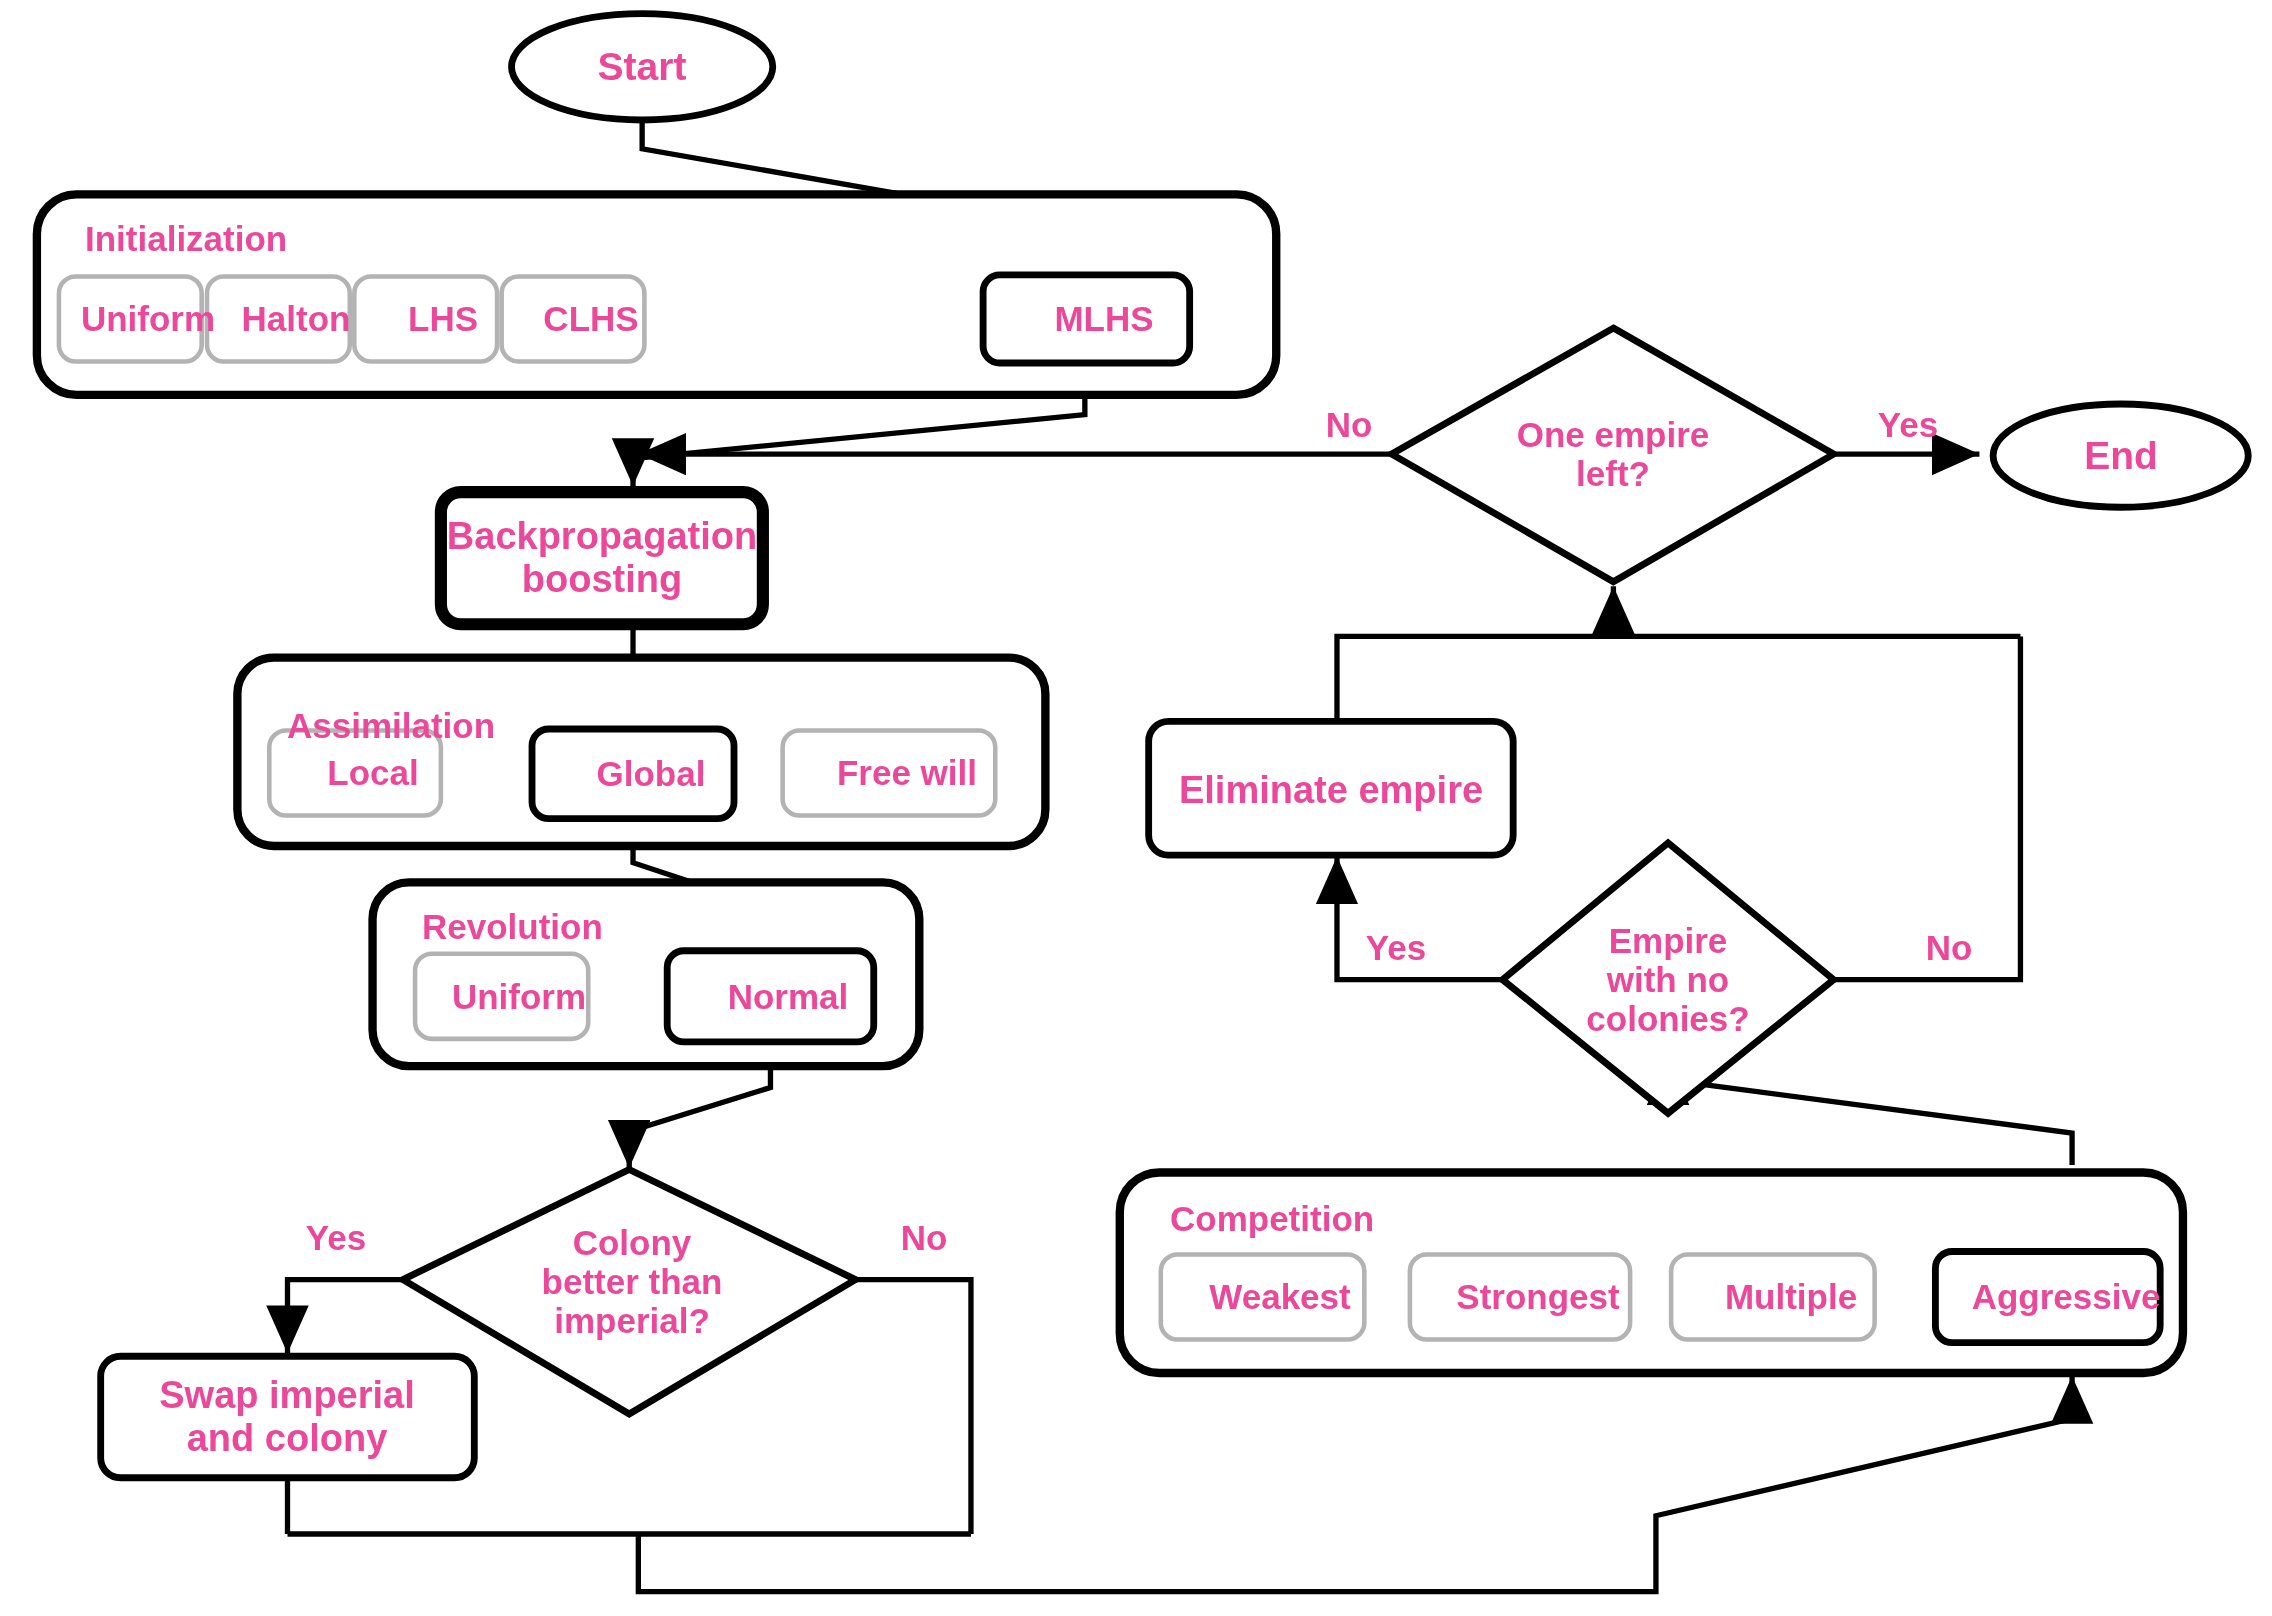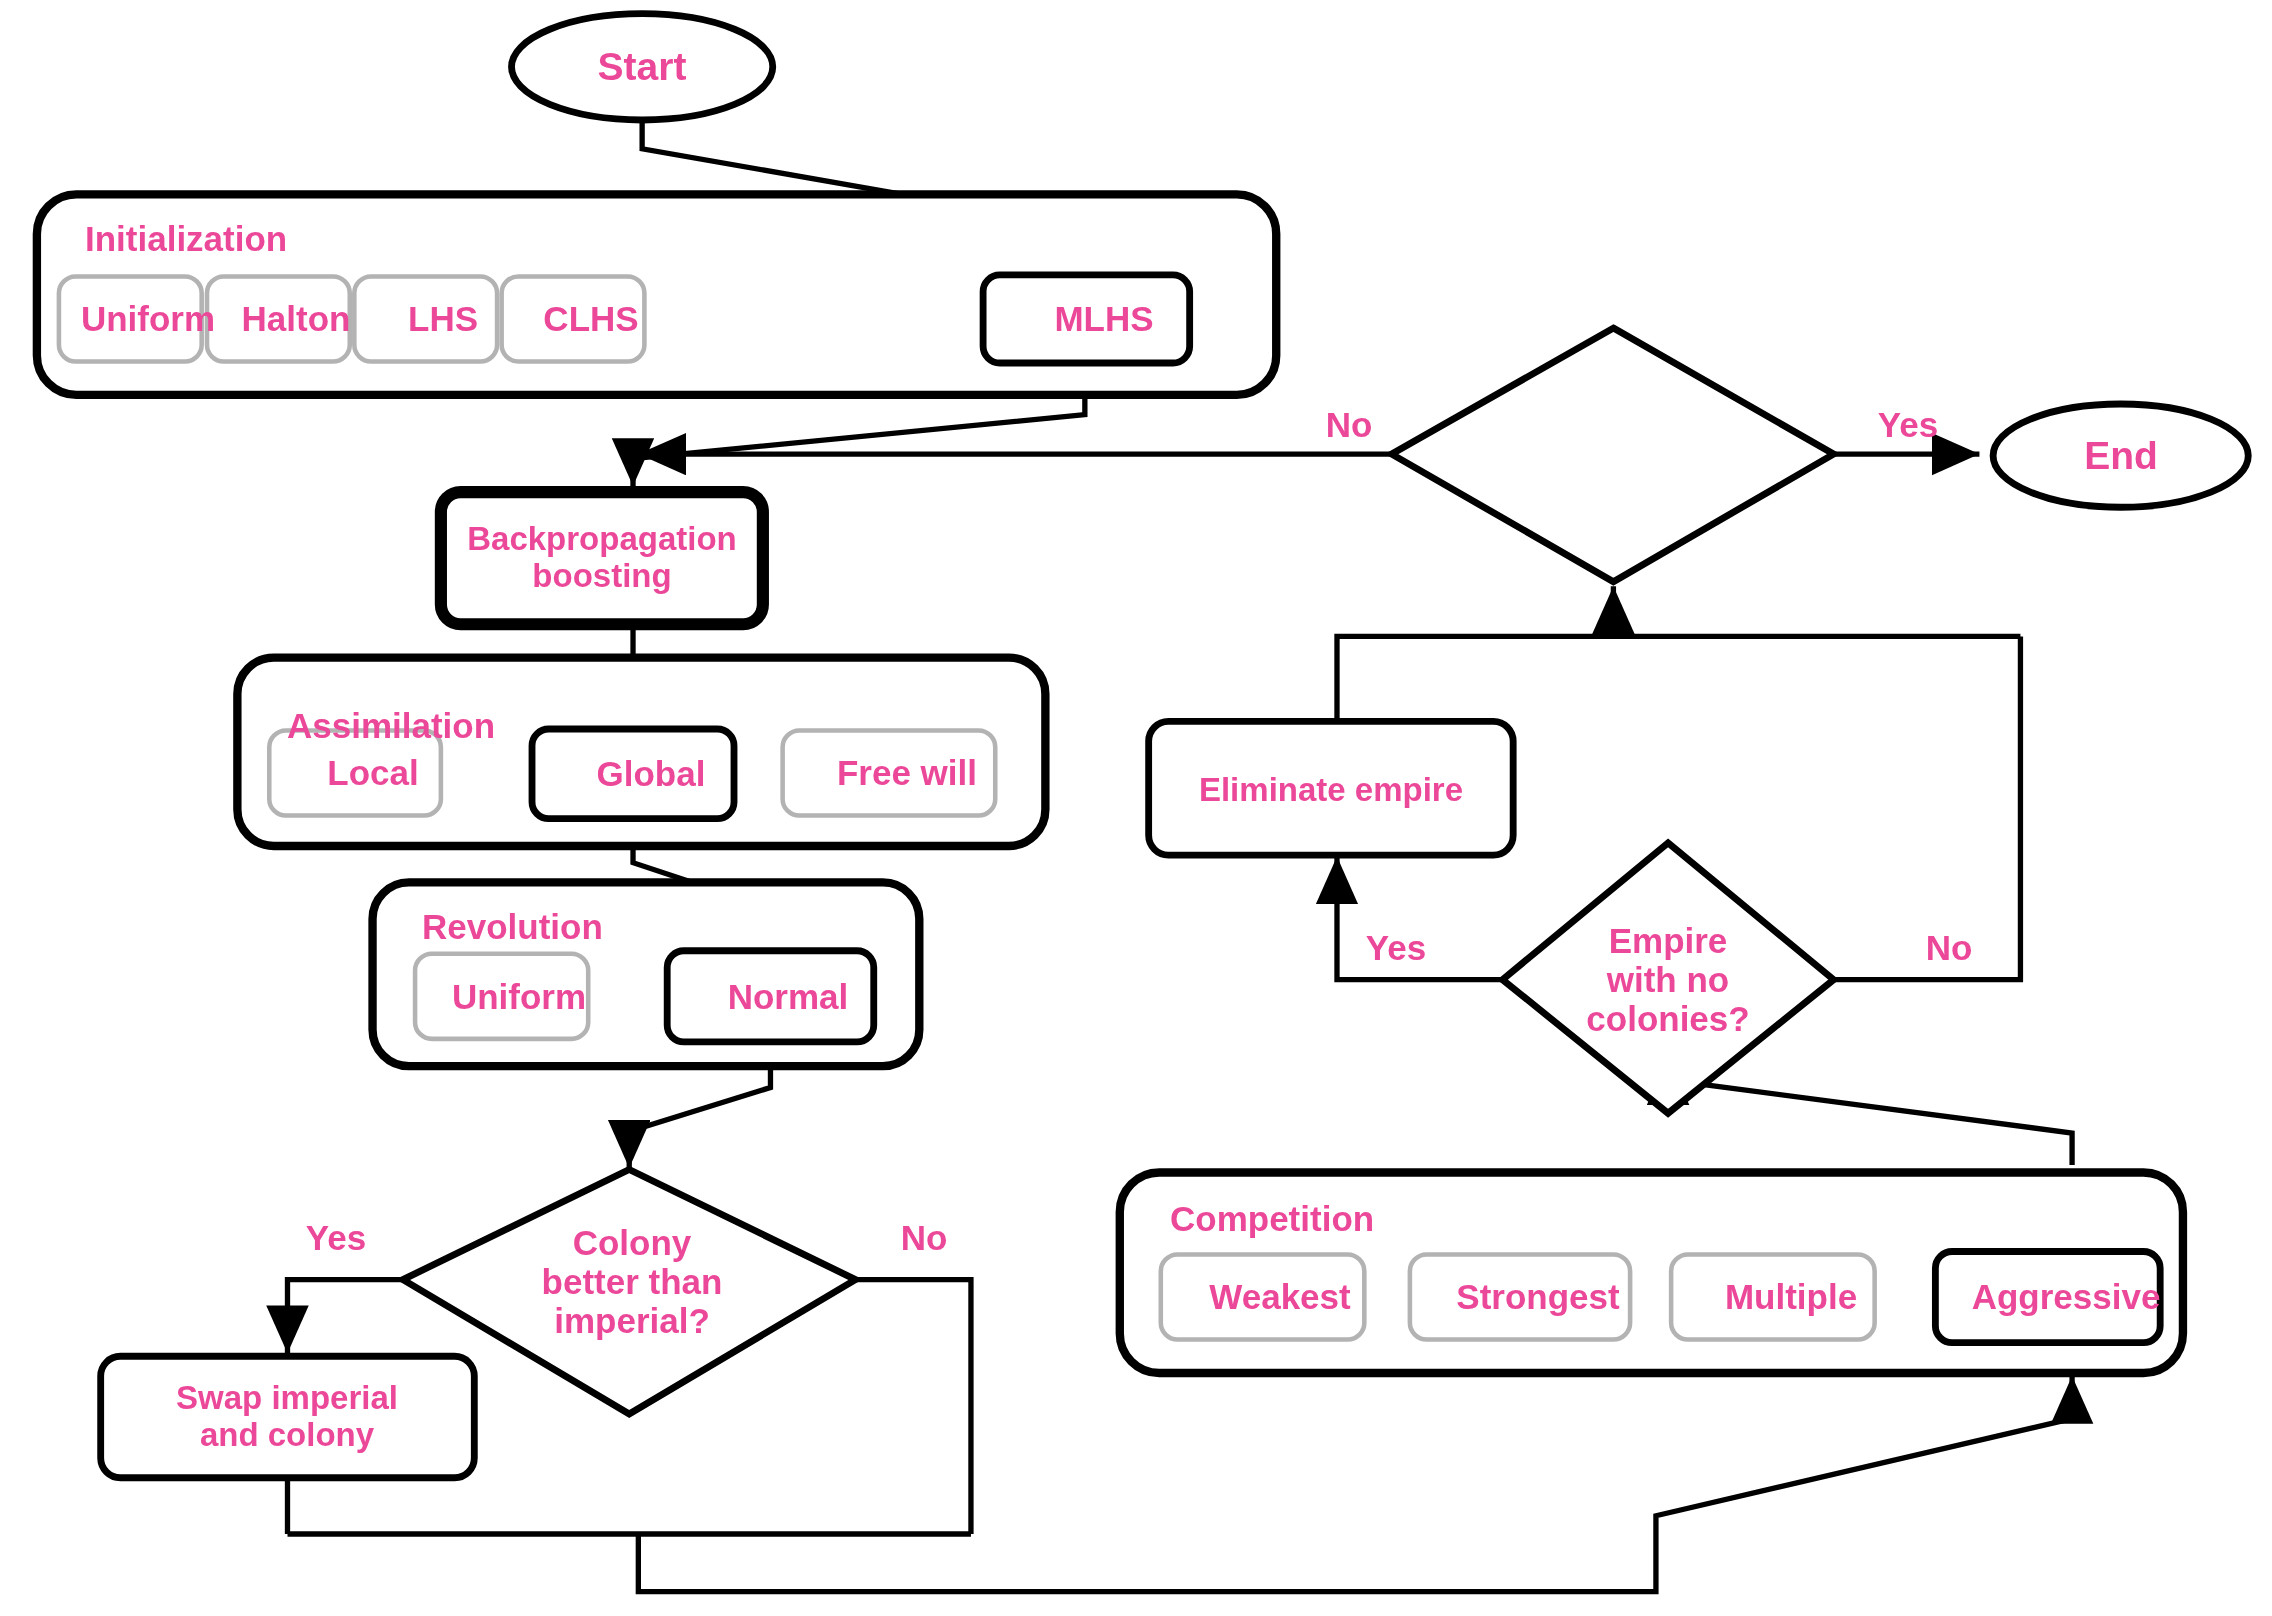--- a/index.html
+++ b/index.html
@@ -11,21 +11,21 @@
   .opt-box{fill:#ffffff;stroke:#b3b3b3;stroke-width:6;}
   .opt-box-sel{fill:#ffffff;stroke:#000000;stroke-width:9;}
   .proc-box{fill:#ffffff;stroke:#000000;stroke-width:9;}
   .proc-box-bold{fill:#ffffff;stroke:#000000;stroke-width:16;}
   .term{fill:#ffffff;stroke:#000000;stroke-width:9;}
   .dia{fill:#ffffff;stroke:#000000;stroke-width:9;}
   .lbl{position:absolute;color:#ec4899;font-weight:bold;white-space:pre;
        text-align:center;line-height:1.12;pointer-events:none;}
   .t-title{font-size:35px;font-weight:bold;}
   .t-opt{font-size:35px;font-weight:bold;padding-left:36px;}
-  .t-proc{font-size:33px;font-weight:bold;}
+  .t-proc{font-size:38px;font-weight:bold;}
   .t-dia{font-size:35px;font-weight:bold;}
   .t-term{font-size:39px;font-weight:bold;}
   .t-edge{font-size:35px;font-weight:bold;}
   .ctr{transform:translate(-50%,-50%);}
 </style>
 </head>
 <body>
 
 <div id="root">
 
@@ -132,20 +132,22 @@
 
   <div class="lbl t-dia ctr" style="left:632px;top:1282px;">Colony
 better than
 imperial?</div>
   <div class="lbl t-edge ctr" style="left:336px;top:1238px;">Yes</div>
   <div class="lbl t-edge ctr" style="left:924px;top:1238px;">No</div>
 
   <div class="lbl t-proc ctr" style="left:287px;top:1417px;">Swap imperial
 and colony</div>
 
+  <div class="lbl t-dia ctr" style="left:1613px;top:454px;">One empire
+left?</div>
   <div class="lbl t-edge ctr" style="left:1349px;top:425px;">No</div>
   <div class="lbl t-edge ctr" style="left:1908px;top:425px;">Yes</div>
   <div class="lbl t-term ctr" style="left:2121px;top:456px;">End</div>
 
   <div class="lbl t-proc ctr" style="left:1331px;top:790px;">Eliminate empire</div>
 
   <div class="lbl t-dia ctr" style="left:1668px;top:980px;">Empire
 with no
 colonies?</div>
   <div class="lbl t-edge ctr" style="left:1396px;top:948px;">Yes</div>

